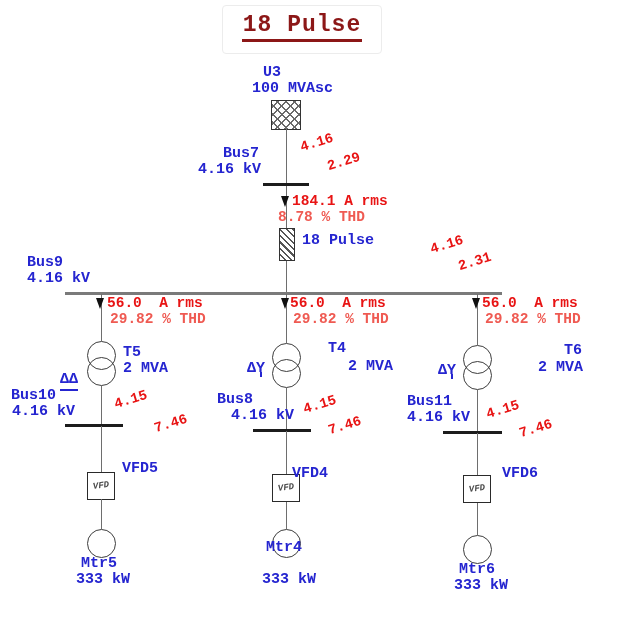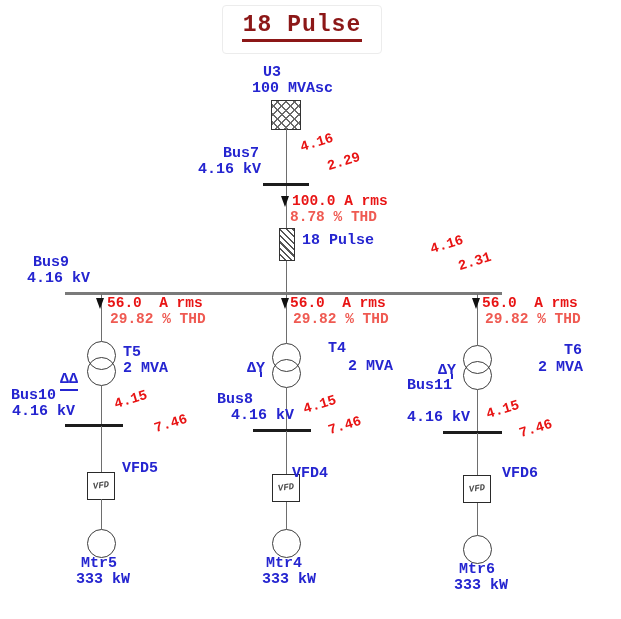--- a/index.html
+++ b/index.html
@@ -53,28 +53,28 @@
   <div class="lbl blue" style="left:252px;top:81px">100 MVAsc</div>
   <div class="utility" style="left:271px;top:100px"></div>
 
   <div class="vline" style="left:285.5px;top:129px;height:99px"></div>
   <div class="busbar" style="left:263px;top:183px;width:46px"></div>
   <div class="lbl blue" style="left:223px;top:146px">Bus7</div>
   <div class="lbl blue" style="left:198px;top:162px">4.16 kV</div>
   <div class="rot" style="left:303px;top:139px">4.16</div>
   <div class="rot" style="left:330px;top:158px">2.29</div>
   <div class="arrow" style="left:281px;top:196px"></div>
-  <div class="lbl red" style="left:292px;top:194px">100.0 A rms</div>
-  <div class="lbl redl" style="left:290px;top:210px">8.78 % THD</div>
+  <div class="lbl red" style="left:292px;top:194px">184.1 A rms</div>
+  <div class="lbl redl" style="left:278px;top:210px">8.78 % THD</div>
   <div class="device" style="left:279px;top:228px"></div>
   <div class="lbl blue" style="left:302px;top:233px">18 Pulse</div>
   <div class="vline" style="left:285.5px;top:261px;height:33px"></div>
 
   <div class="mainbus" style="left:65px;top:292px;width:437px"></div>
-  <div class="lbl blue" style="left:33px;top:255px">Bus9</div>
+  <div class="lbl blue" style="left:27px;top:255px">Bus9</div>
   <div class="lbl blue" style="left:27px;top:271px">4.16 kV</div>
   <div class="rot" style="left:433px;top:241px">4.16</div>
   <div class="rot" style="left:461px;top:258px">2.31</div>
 
   <div class="vline" style="left:100.5px;top:294px;height:47px"></div>
   <div class="arrow" style="left:96px;top:298px"></div>
   <div class="lbl red" style="left:107px;top:296px">56.0  A rms</div>
   <div class="lbl redl" style="left:110px;top:312px">29.82 % THD</div>
   <div>
     <div class="circ" style="left:86.5px;top:341px"></div>
@@ -116,36 +116,36 @@
   <div class="busbar" style="left:253px;top:429px;width:58px"></div>
   <div class="rot" style="left:306px;top:401px">4.15</div>
   <div class="rot" style="left:331px;top:422px">7.46</div>
   <div class="vline" style="left:285.5px;top:431px;height:43px"></div>
   <div class="vfd-box" style="left:272px;top:474px">
     <span class="vfd-inner">VFD</span>
   </div>
   <div class="lbl blue" style="left:292px;top:466px">VFD4</div>
   <div class="vline" style="left:285.5px;top:502px;height:27px"></div>
   <div class="motor" style="left:271.5px;top:529px"></div>
-  <div class="lbl blue" style="left:266px;top:556px">Mtr4</div>
+  <div class="lbl blue" style="left:266px;top:540px">Mtr4</div>
   <div class="lbl blue" style="left:262px;top:572px">333 kW</div>
 
   <div class="vline" style="left:476.5px;top:294px;height:51px"></div>
   <div class="arrow" style="left:472px;top:298px"></div>
   <div class="lbl red" style="left:482px;top:296px">56.0  A rms</div>
   <div class="lbl redl" style="left:485px;top:312px">29.82 % THD</div>
   <div>
     <div class="circ" style="left:462.5px;top:345px"></div>
     <div class="circ" style="left:462.5px;top:361px"></div>
   </div>
   <div class="lbl winding dy" style="left:438px;top:363px">ΔY</div>
   <div class="lbl blue" style="left:564px;top:343px">T6</div>
   <div class="lbl blue" style="left:538px;top:360px">2 MVA</div>
   <div class="vline" style="left:476.5px;top:390px;height:41px"></div>
-  <div class="lbl blue" style="left:407px;top:378px">Bus11</div>
+  <div class="lbl blue" style="left:407px;top:394px">Bus11</div>
   <div class="lbl blue" style="left:407px;top:410px">4.16 kV</div>
   <div class="busbar" style="left:443px;top:431px;width:59px"></div>
   <div class="rot" style="left:489px;top:406px">4.15</div>
   <div class="rot" style="left:522px;top:425px">7.46</div>
   <div class="vline" style="left:476.5px;top:433px;height:42px"></div>
   <div class="vfd-box" style="left:463px;top:475px">
     <span class="vfd-inner">VFD</span>
   </div>
   <div class="lbl blue" style="left:502px;top:466px">VFD6</div>
   <div class="vline" style="left:476.5px;top:503px;height:32px"></div>

